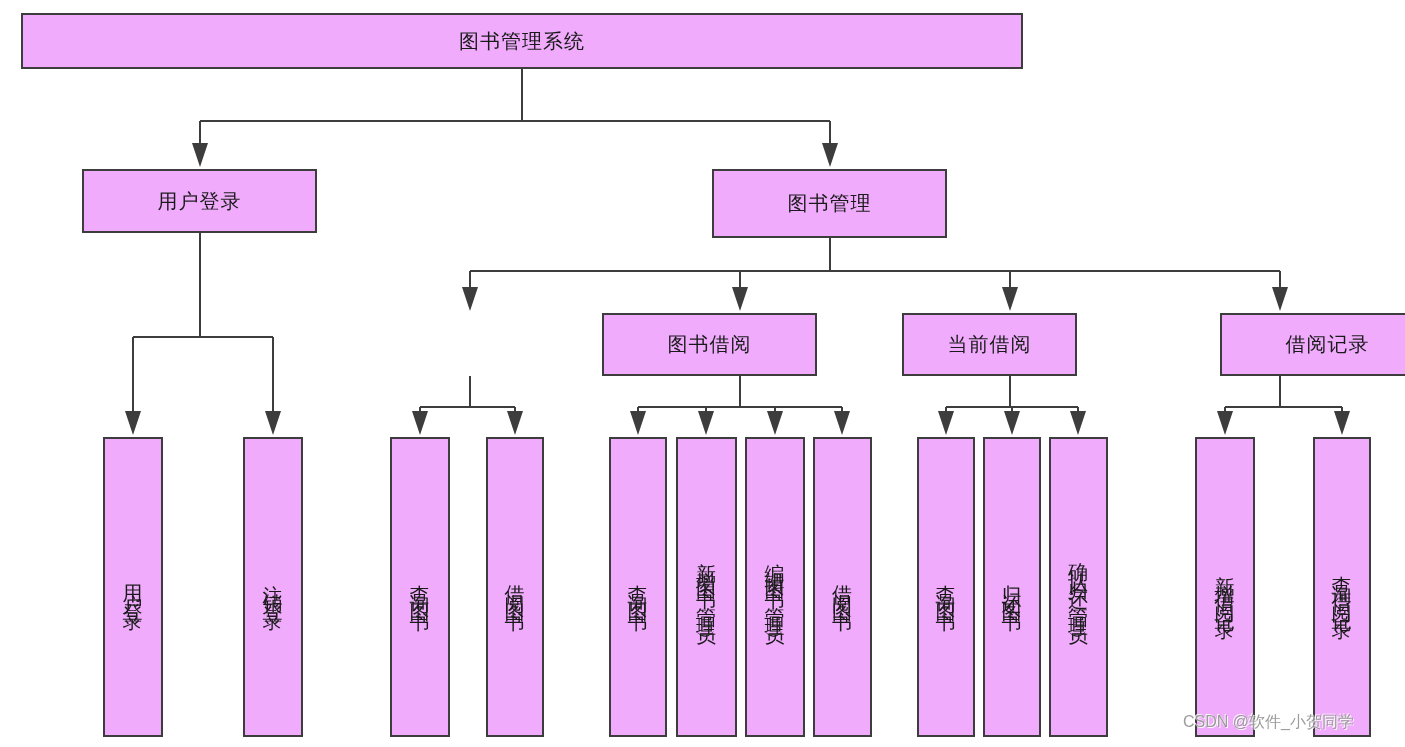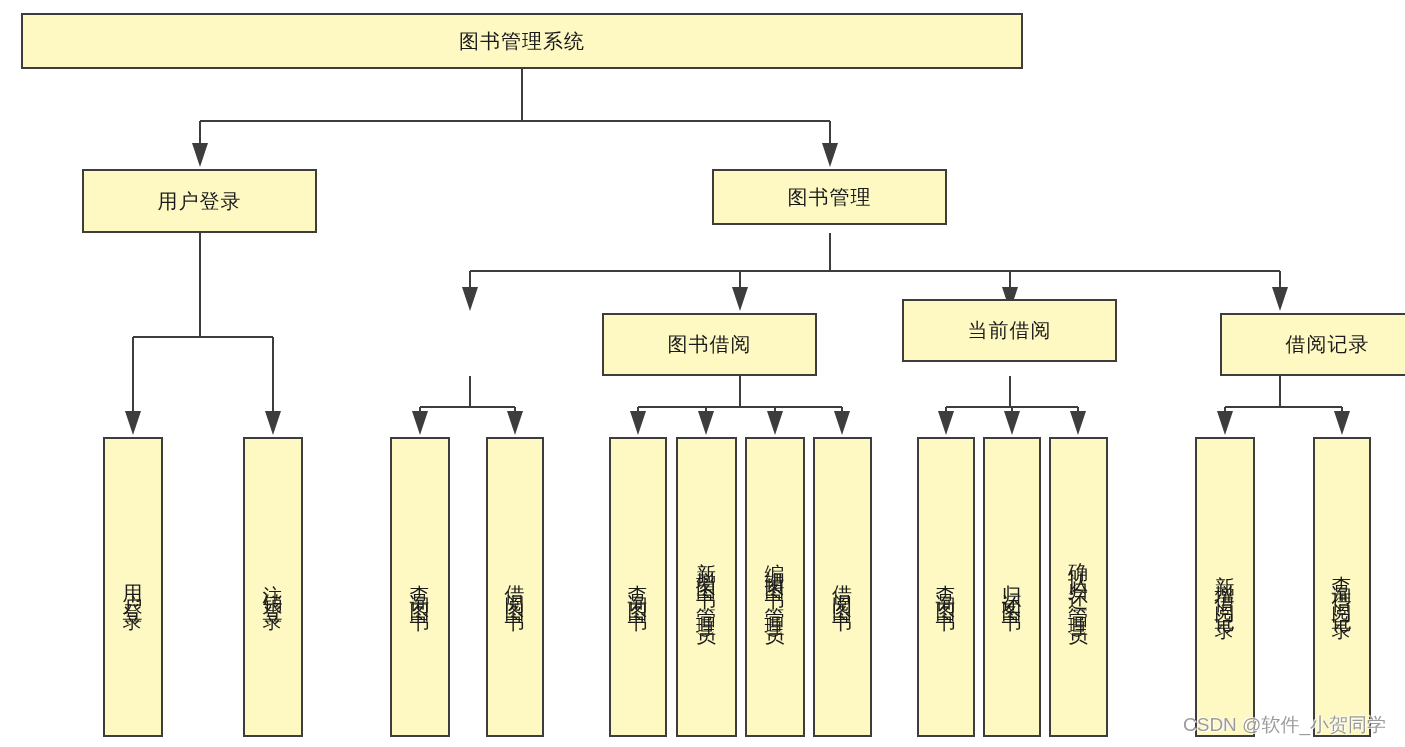--- a/index.html
+++ b/index.html
@@ -14,21 +14,21 @@
   #connector-layer {
     position: absolute;
     left: 0; top: 0;
     width: 1405px; height: 747px;
     z-index: 1;
   }
   .node {
     position: absolute;
     box-sizing: border-box;
     border: 2px solid #3d3d3d;
-    background: #fef9c3;
+    background: #f0abfc;
     display: flex;
     align-items: center;
     justify-content: center;
     color: #1a1a1a;
     z-index: 2;
   }
   .hnode span {
     font-size: 20px;
     letter-spacing: 1px;
     white-space: nowrap;
@@ -37,21 +37,21 @@
     writing-mode: vertical-rl;
     text-orientation: mixed;
     font-size: 20px;
     letter-spacing: 9px;
     line-height: 1;
   }
   #watermark {
     position: absolute;
     left: 1183px;
     top: 712px;
-    font-size: 19px;
+    font-size: 16px;
     color: #9b9b9b;
     white-space: nowrap;
     z-index: 3;
     text-shadow: 1px 1px 0 rgba(255,255,255,0.85), -1px -1px 0 rgba(255,255,255,0.85);
   }
 </style>
 </head>
 <body>
 
 <div id="canvas">
@@ -87,28 +87,28 @@
     </g>
   </svg>
 
   <div class="node hnode" style="left:21px;top:13px;width:1002px;height:56px">
     <span>图书管理系统</span>
   </div>
 
   <div class="node hnode" style="left:82px;top:169px;width:235px;height:64px">
     <span>用户登录</span>
   </div>
-  <div class="node hnode" style="left:712px;top:169px;width:235px;height:56px">
+  <div class="node hnode" style="left:712px;top:169px;width:235px;height:69px">
     <span>图书管理</span>
   </div>
 
   <div class="node hnode" style="left:602px;top:313px;width:215px;height:63px">
     <span>图书借阅</span>
   </div>
-  <div class="node hnode" style="left:902px;top:299px;width:215px;height:63px">
+  <div class="node hnode" style="left:902px;top:313px;width:175px;height:63px">
     <span>当前借阅</span>
   </div>
   <div class="node hnode" style="left:1220px;top:313px;width:215px;height:63px">
     <span>借阅记录</span>
   </div>
 
   <div class="node vnode" style="left:103px;top:437px;width:60px;height:300px">
     <span>用户登录</span>
   </div>
   <div class="node vnode" style="left:243px;top:437px;width:60px;height:300px">

